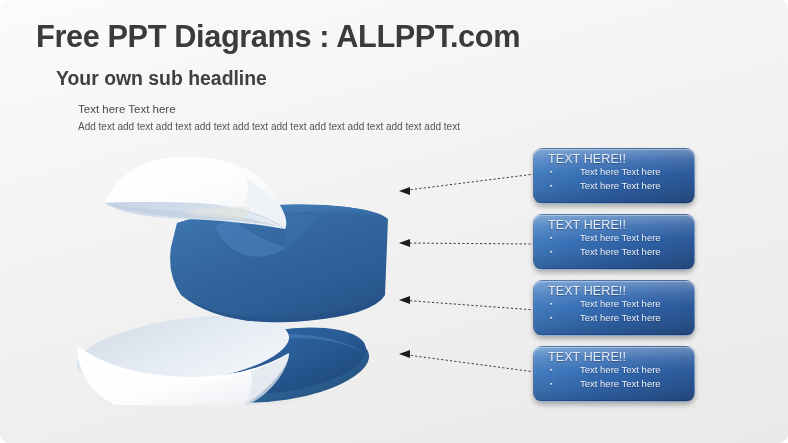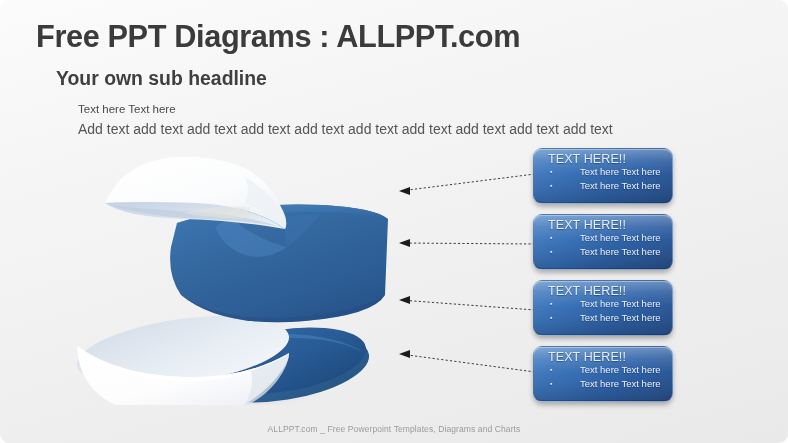--- a/index.html
+++ b/index.html
@@ -52,21 +52,21 @@
     left: 78px;
     top: 103px;
     font-size: 11.5px;
     color: #4a4a4a;
     white-space: nowrap;
   }
   #body-line-2 {
     position: absolute;
     left: 78px;
     top: 121px;
-    font-size: 14px;
+    font-size: 10px;
     color: #555555;
     white-space: nowrap;
   }
 
   
   #footer-text {
     position: absolute;
     left: 0;
     right: 0;
     top: 424px;
@@ -96,21 +96,21 @@
   .arrow-connector svg { display: block; overflow: visible; }
   #arrow-1 { top: 170px; }
   #arrow-2 { top: 228px; }
   #arrow-3 { top: 288px; }
   #arrow-4 { top: 344px; }
 
   
   .callout-box {
     position: absolute;
     left: 533px;
-    width: 140px;
+    width: 162px;
     height: 56px;
     border-radius: 9px;
     background:
       linear-gradient(180deg,
         rgba(255,255,255,0.30) 0%,
         rgba(255,255,255,0.10) 22%,
         rgba(255,255,255,0.00) 46%,
         rgba(0,0,0,0.06) 72%,
         rgba(0,0,0,0.16) 100%),
       linear-gradient(135deg, #4b83c4 0%, #3a72b8 30%, #2f62a8 62%, #2a538f 100%);
@@ -335,15 +335,14 @@
   </div>
 
   <div class="callout-box" id="callout-4">
     <div class="callout-title">TEXT HERE!!</div>
     <ul class="callout-bullets">
       <li>Text here  Text here</li>
       <li>Text here  Text here</li>
     </ul>
   </div>
 
-  <div id="footer-text">ALLPPT.com _ Free Powerpoint Templates, Diagrams and Charts</div>
 
 </div>
 
 </body></html>

